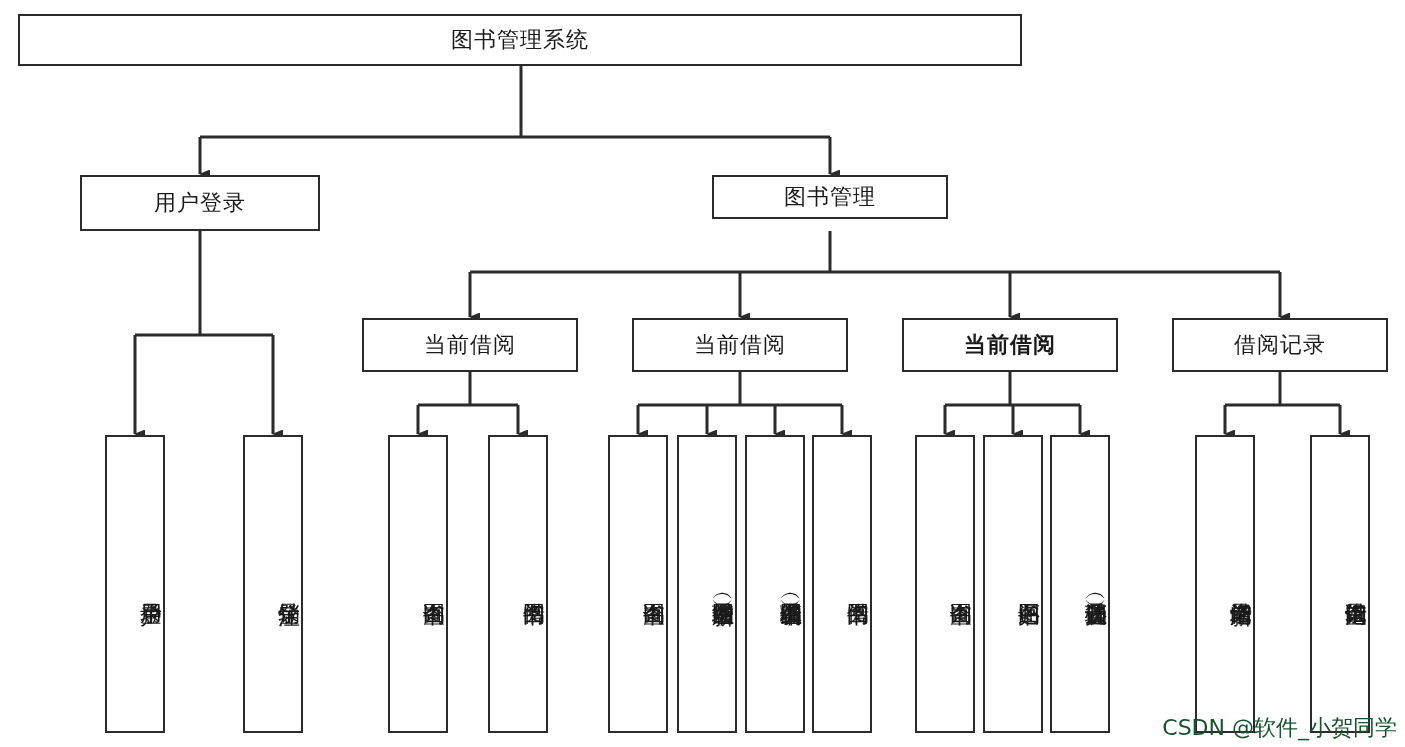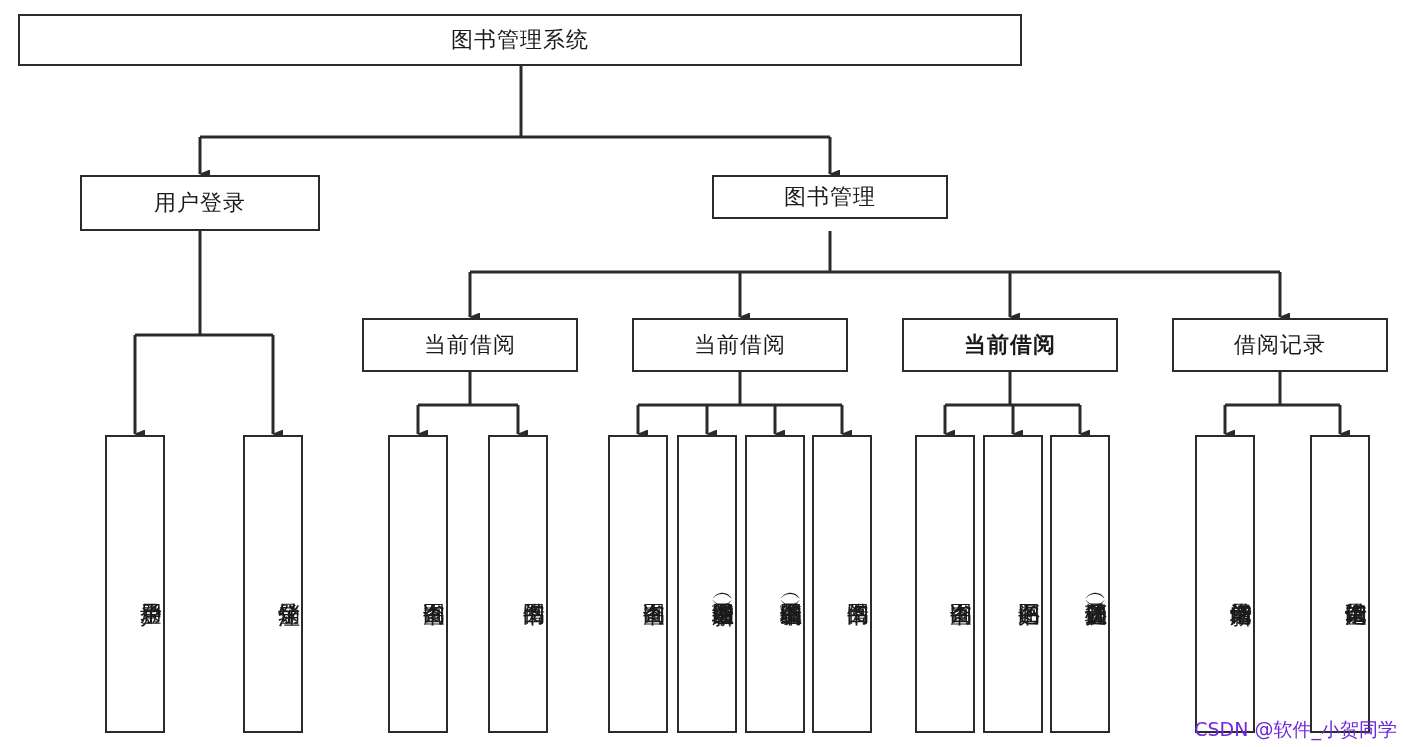--- a/index.html
+++ b/index.html
@@ -50,22 +50,22 @@
     left: 0;
     top: 0;
     width: 1405px;
     height: 747px;
     pointer-events: none;
   }
   .watermark {
     position: absolute;
     right: 8px;
     bottom: 4px;
-    font-size: 19px;
-    color: #6d28d9;
+    font-size: 22px;
+    color: #14532d;
     white-space: nowrap;
     font-family: "DejaVu Sans", "Liberation Sans", sans-serif;
     margin-top: 7px;
   }
 </style>
 </head>
 <body>
 
 <div id="canvas">
 

